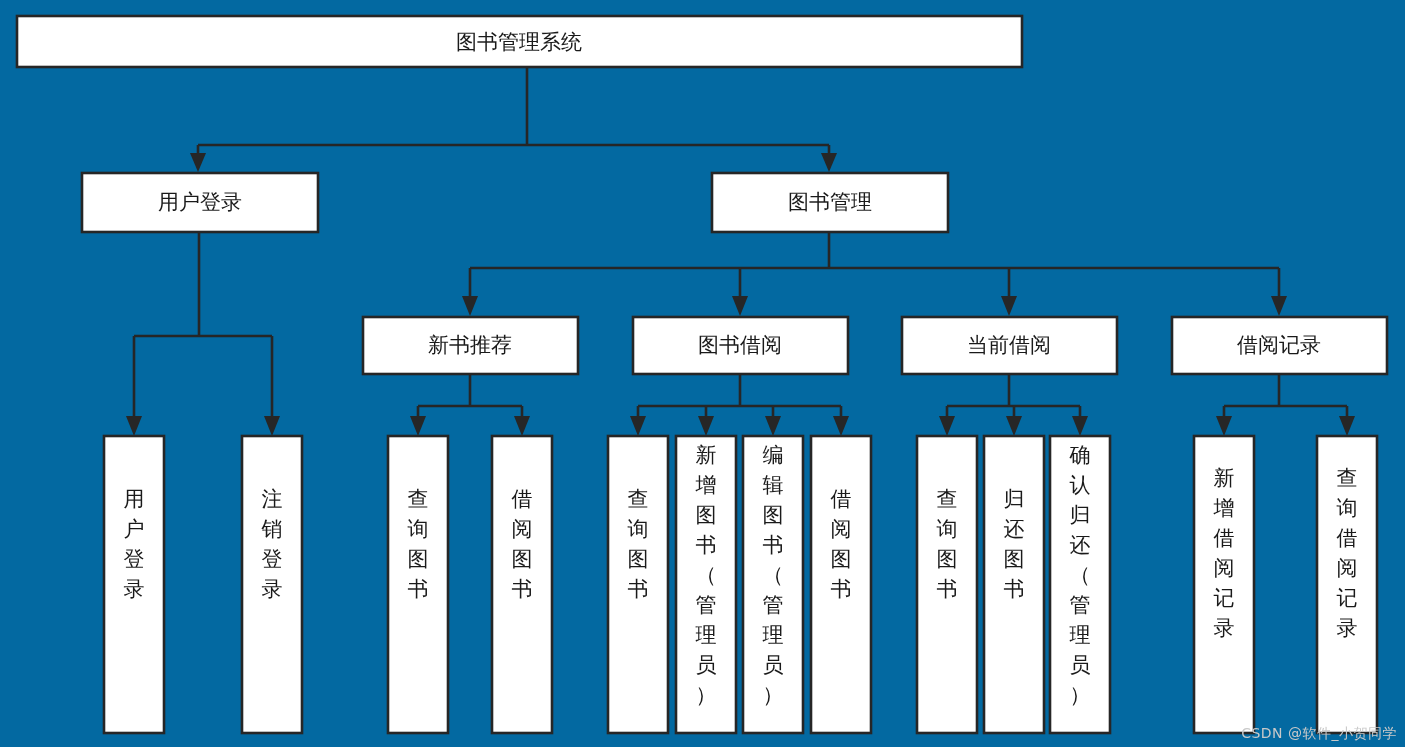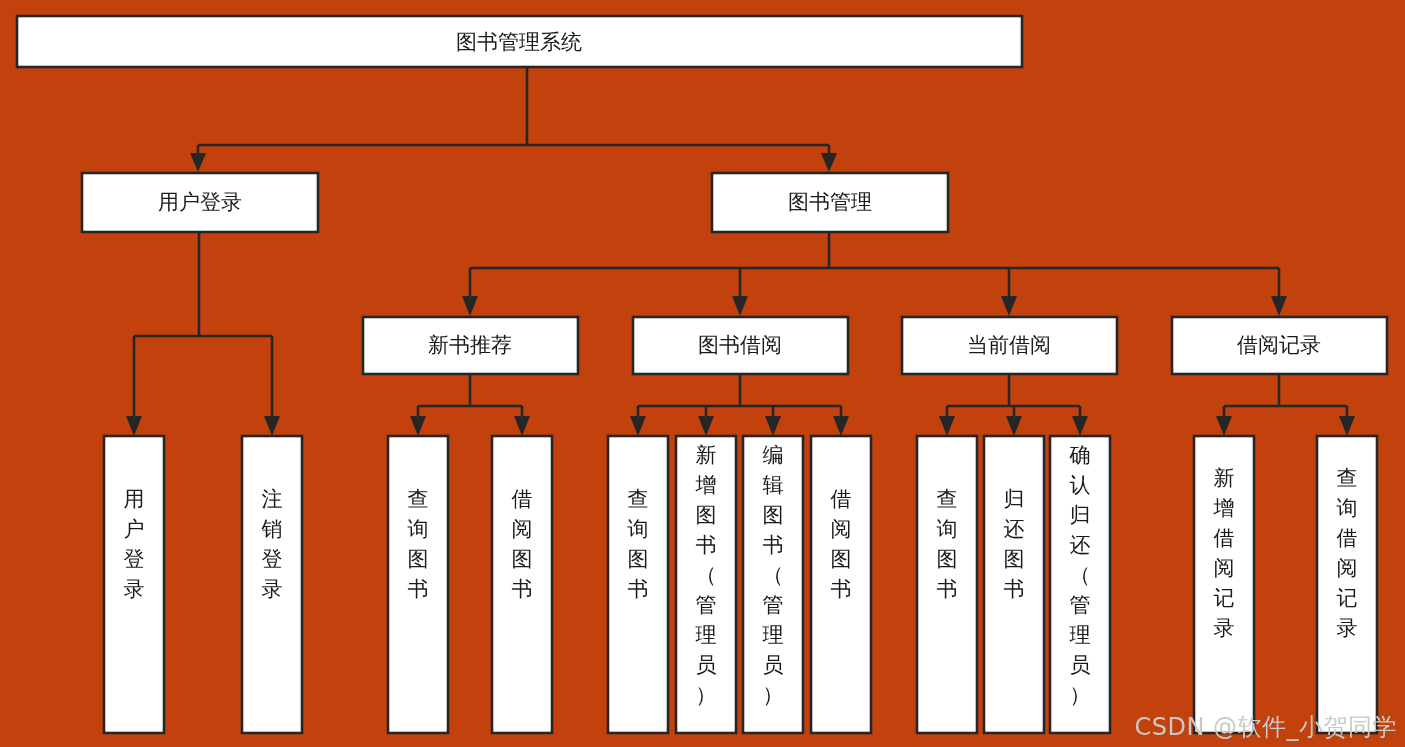--- a/index.html
+++ b/index.html
@@ -10,21 +10,21 @@
   body {
     width: 1405px;
     height: 747px;
     font-family: "DejaVu Sans", "Liberation Sans", sans-serif;
     overflow: hidden;
   }
   #diagram-root {
     position: relative;
     width: 1405px;
     height: 747px;
-    background: #c2410c;
+    background: #0369a1;
   }
   svg#flow {
     position: absolute;
     left: 0;
     top: 0;
     width: 1405px;
     height: 747px;
     display: block;
   }
   .node-rect {
@@ -53,21 +53,21 @@
   }
   .arrow-head {
     fill: #262626;
     stroke: none;
   }
   .watermark {
     position: absolute;
     right: 8px;
     bottom: 4px;
     font-family: "DejaVu Sans", "Liberation Sans", sans-serif;
-    font-size: 24px;
+    font-size: 14px;
     color: #c9c9c9;
     letter-spacing: 0.5px;
     white-space: nowrap;
     pointer-events: none;
     margin-top: 19px;
   }
 </style>
 </head>
 <body>
 

